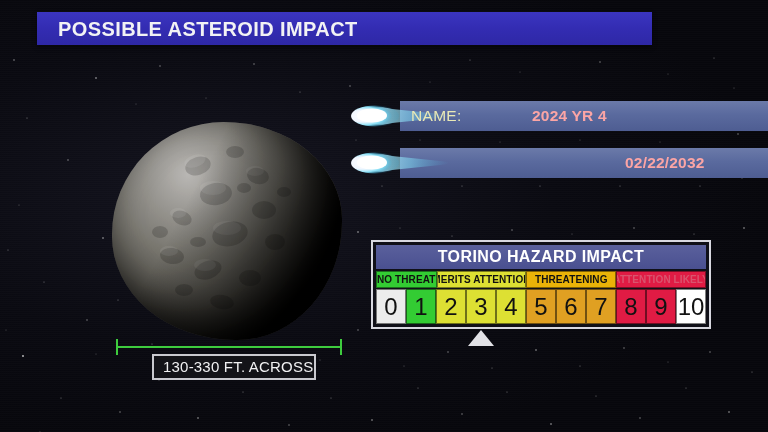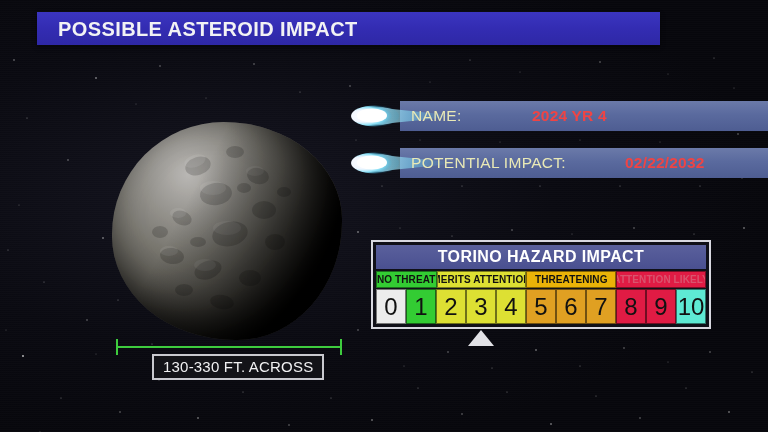--- a/index.html
+++ b/index.html
@@ -40,21 +40,20 @@
 
   
   .banner {
     position: absolute;
     left: 37px;
     top: 12px;
     width: 615px;
     height: 33px;
     background: linear-gradient(180deg, #3b35c0 0%, #332cb2 50%, #2e28a6 100%);
     box-shadow: 0 2px 4px rgba(0,0,0,0.5);
-    padding-left: 8px;
   }
   .banner-text {
     position: absolute;
     left: 21px;
     top: 50%;
     transform: translateY(-50%);
     color: #f2f2f4;
     font-size: 20px;
     font-weight: bold;
     letter-spacing: 0.4px;
@@ -108,21 +107,21 @@
     height: 16px;
     background: #3ecc3e;
   }
   .cap-left  { left: 116px; }
   .cap-right { left: 340px; }
 
   .size-box {
     position: absolute;
     left: 152px;
     top: 354px;
-    padding: 2px 9px 3px 9px;
+    padding: 2px 1px 3px 9px;
     background: #131318;
     border: 2px solid #c9c9cf;
     color: #f0f0f2;
     font-size: 15px;
     letter-spacing: 0.2px;
     white-space: nowrap;
     font-family: "Liberation Sans", sans-serif;
   }
 
   
@@ -151,21 +150,21 @@
     transform: translateY(-50%);
     color: #e9e9b6;
     font-size: 15.5px;
     letter-spacing: 0.3px;
     white-space: nowrap;
   }
   .info-value {
     position: absolute;
     top: 50%;
     transform: translateY(-50%);
-    color: #ef4444;
+    color: #fca5a5;
     font-size: 15.5px;
     font-weight: bold;
     letter-spacing: 0.2px;
     white-space: nowrap;
   }
   .val-1 { left: 184px; }
   .val-2 { left: 277px; }
   .val-3 { left: 281px; }
 
   
@@ -405,21 +404,20 @@
     <div class="info-value val-1">2024 YR 4</div>
   </div>
 
   <div class="info-row row-2">
     <div class="info-bar"></div>
     <svg class="comet" viewBox="0 0 118 28">
       <path d="M16 14 C16 6, 30 3, 44 7 L92 12 C104 13, 104 15, 92 16 L44 21 C30 25, 16 22, 16 14 Z" fill="url(#ct1)"></path>
       <ellipse cx="27" cy="14" rx="24" ry="10.5" fill="url(#cg1)"></ellipse>
       <ellipse cx="24" cy="13.5" rx="15" ry="7" fill="#ffffff"></ellipse>
     </svg>
-    <div class="info-label">POTENTIAL IMPACT:</div>
     <div class="info-value val-2">02/22/2032</div>
   </div>
 
 
   <div class="torino">
     <div class="torino-title">TORINO HAZARD IMPACT</div>
 
     <div class="cat-row" id="cat-row">
         <div class="cat" style="background: rgb(51, 204, 51); color: rgb(17, 17, 17); flex: 2 1 0px;">NO THREAT</div>
         <div class="cat" style="background: rgb(221, 224, 51); color: rgb(17, 17, 17); flex: 3 1 0px;">MERITS ATTENTION</div>
@@ -430,19 +428,19 @@
         <div class="num" style="background: rgb(236, 236, 236);">0</div>
         <div class="num" style="background: rgb(51, 204, 51);">1</div>
         <div class="num" style="background: rgb(221, 224, 51);">2</div>
         <div class="num" style="background: rgb(221, 224, 51);">3</div>
         <div class="num" style="background: rgb(221, 224, 51);">4</div>
         <div class="num" style="background: rgb(224, 160, 34);">5</div>
         <div class="num" style="background: rgb(224, 160, 34);">6</div>
         <div class="num" style="background: rgb(224, 160, 34);">7</div>
         <div class="num" style="background: rgb(224, 27, 68);">8</div>
         <div class="num" style="background: rgb(224, 27, 68);">9</div>
-        <div class="num" style="background: #5eead4;">10</div>
+        <div class="num" style="background: #ffffff;">10</div>
       </div>
   </div>
 
   <div class="marker" id="torino-marker" style="left: 468px;"></div>
 
 </div>
 
 </body></html>

